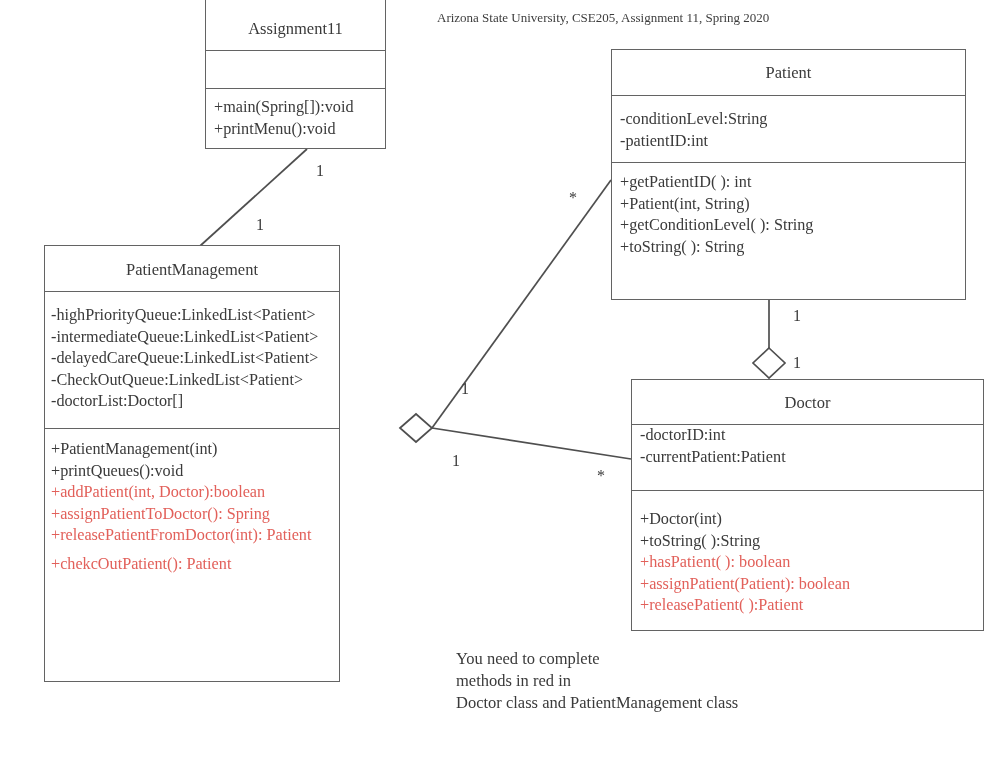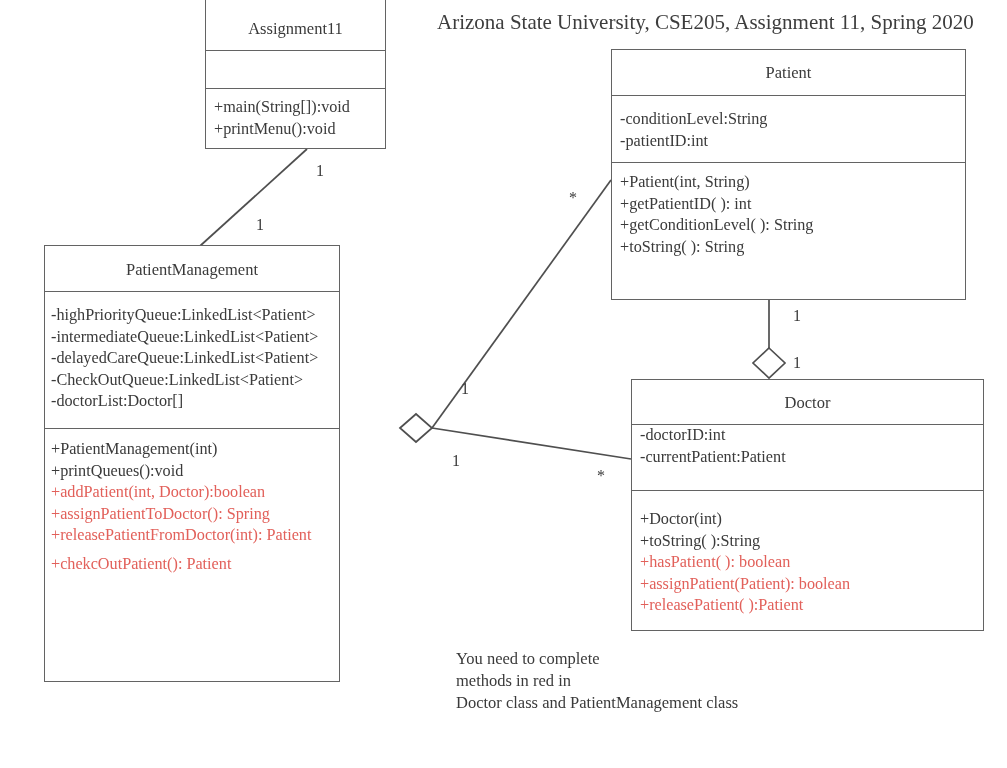--- a/index.html
+++ b/index.html
@@ -15,21 +15,21 @@
     font-family: "Liberation Serif", "DejaVu Serif", serif;
     color: #3a3a3a;
     overflow: hidden;
   }
 
   
   .diagram-title {
     position: absolute;
     left: 437px;
     top: 10px;
-    font-size: 21px;
+    font-size: 13px;
     color: #3d3d3d;
     white-space: nowrap;
   }
 
   
   .uml-class {
     position: absolute;
     box-sizing: border-box;
     border: 1.6px solid #636363;
     background: #ffffff;
@@ -121,21 +121,21 @@
 
       Doctor vertical connector --&gt;
     <line x1="769" y1="300" x2="769" y2="348" stroke="#4f4f4f"></line>
     <polygon points="769,348 785,363 769,378 753,363" stroke="#4f4f4f"></polygon>
   </svg>
 
   <div class="uml-class" style="left:205px; top:-14px; width:181px; height:163px;">
     <div class="uml-name" style="height:63px; line-height:84px;">Assignment11</div>
     <div class="uml-compartment empty" style="height:38px;"></div>
     <div class="uml-compartment" style="height:62px; padding-left:8px;">
-      <div class="uml-row">+main(String[]):void</div>
+      <div class="uml-row">+main(Spring[]):void</div>
       <div class="uml-row">+printMenu():void</div>
     </div>
   </div>
 
   <div class="uml-class" style="left:44px; top:245px; width:296px; height:437px;">
     <div class="uml-name" style="height:45px; line-height:48px;">PatientManagement</div>
     <div class="uml-compartment" style="height:137px; padding-top:13px;">
       <div class="uml-row">-highPriorityQueue:LinkedList&lt;Patient&gt;</div>
       <div class="uml-row">-intermediateQueue:LinkedList&lt;Patient&gt;</div>
       <div class="uml-row">-delayedCareQueue:LinkedList&lt;Patient&gt;</div>
@@ -152,22 +152,22 @@
     </div>
   </div>
 
   <div class="uml-class" style="left:611px; top:49px; width:355px; height:251px;">
     <div class="uml-name" style="height:45px; line-height:46px;">Patient</div>
     <div class="uml-compartment" style="height:67px; padding-top:13px; padding-left:8px;">
       <div class="uml-row">-conditionLevel:String</div>
       <div class="uml-row">-patientID:int</div>
     </div>
     <div class="uml-compartment" style="height:139px; padding-top:9px; padding-left:8px;">
+      <div class="uml-row">+getPatientID( ): int</div>
       <div class="uml-row">+Patient(int, String)</div>
-      <div class="uml-row">+getPatientID( ): int</div>
       <div class="uml-row">+getConditionLevel( ): String</div>
       <div class="uml-row">+toString( ): String</div>
     </div>
   </div>
 
   <div class="uml-class" style="left:631px; top:379px; width:353px; height:252px;">
     <div class="uml-name" style="height:44px; line-height:45px;">Doctor</div>
     <div class="uml-compartment" style="height:66px; padding-top:0; padding-left:8px;">
       <div class="uml-row">-doctorID:int</div>
       <div class="uml-row">-currentPatient:Patient</div>

